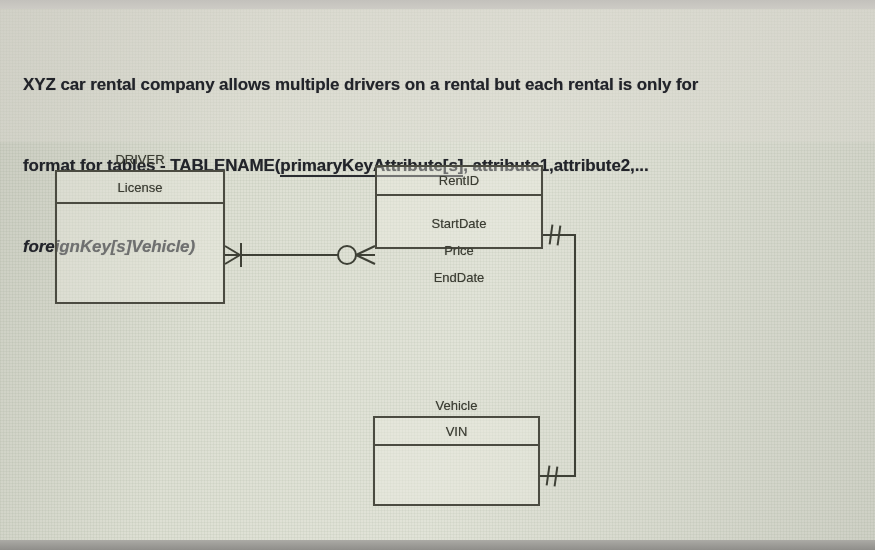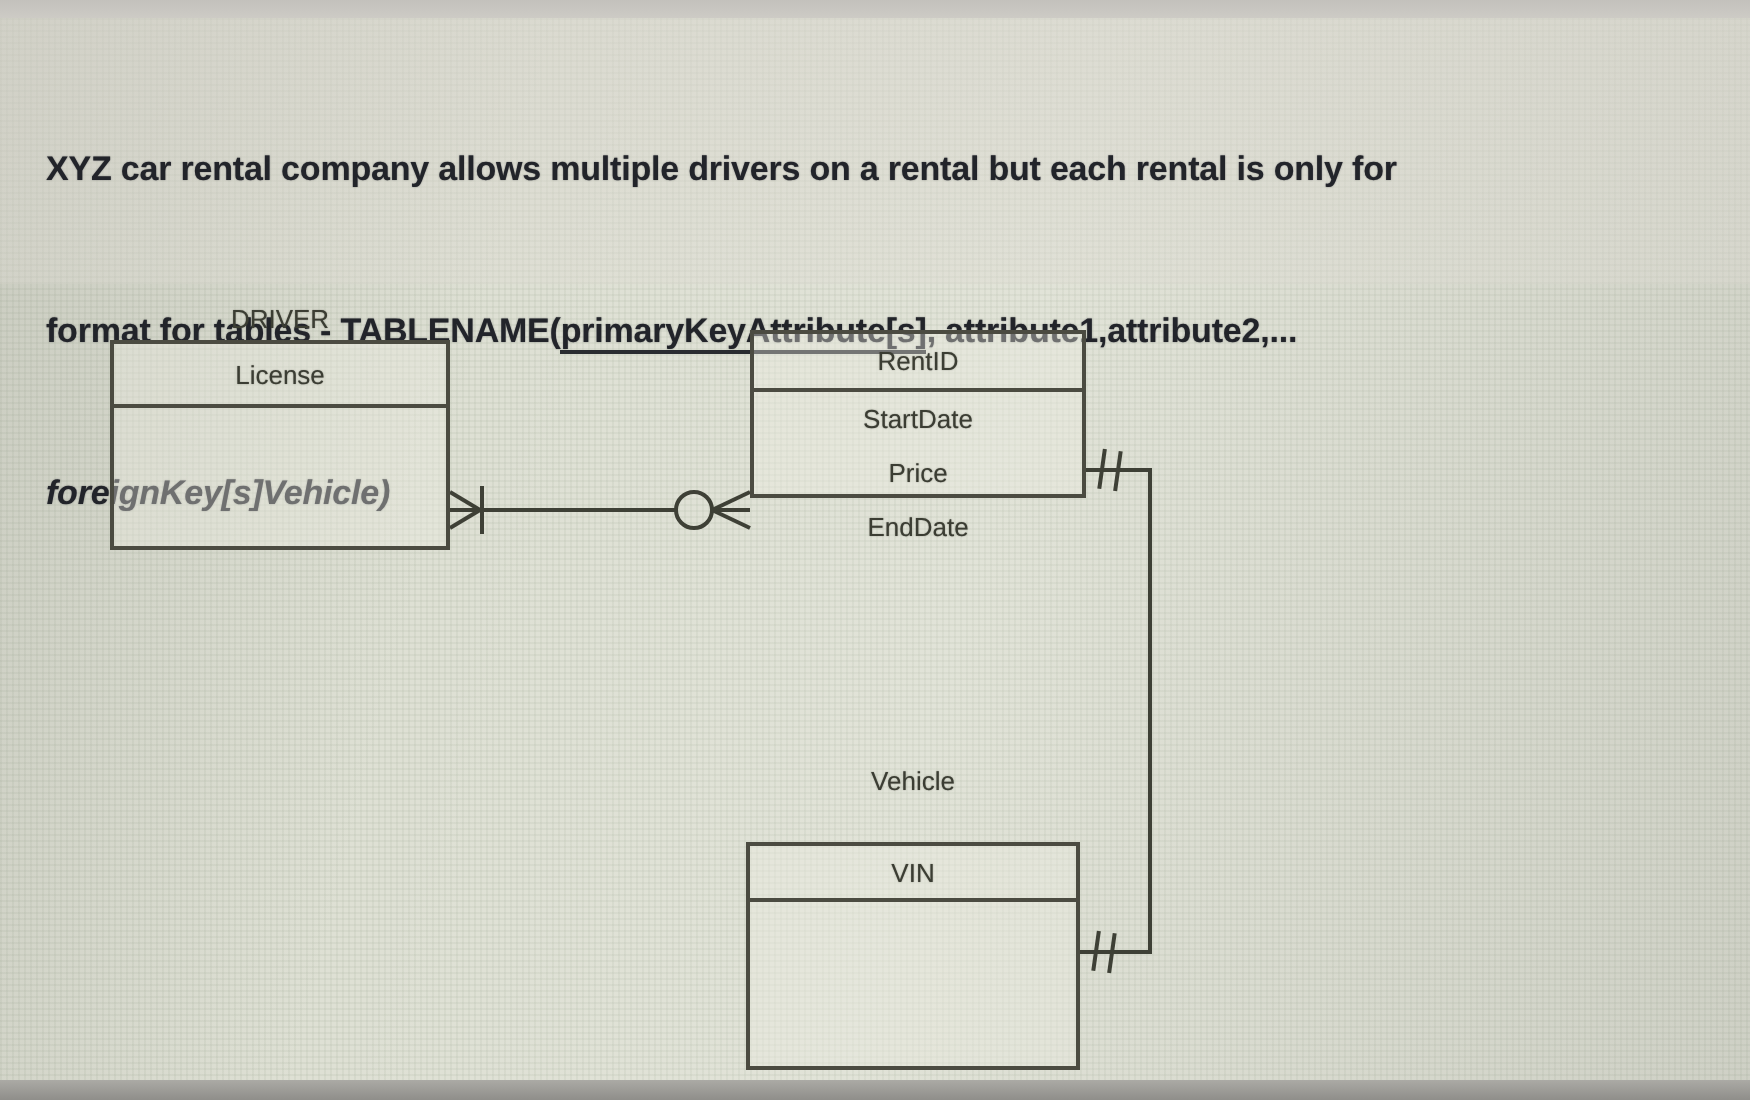--- a/index.html
+++ b/index.html
@@ -105,37 +105,37 @@
       </g>
       <g transform="rotate(8 552 476)">
         <line x1="548" y1="466" x2="548" y2="486"></line>
         <line x1="556" y1="466" x2="556" y2="486"></line>
       </g>
     </g>
   </svg>
 
   <div class="entity" style="left:55px; top:152px; width:170px;">
     <div class="entity-title">DRIVER</div>
-    <div class="entity-box" style="height:105px;">
+    <div class="entity-box" style="height:134px;">
       <div class="entity-key" style="height:32px;">License</div>
     </div>
   </div>
 
   <div class="entity" style="left:375px; top:165px; width:168px;">
     <div class="entity-box" style="height:84px;">
       <div class="entity-key" style="height:29px;">RentID</div>
-      <div style="padding-top:0;">
+      <div style="padding-top:14px;">
         <div class="entity-attr">StartDate</div>
         <div class="entity-attr">Price</div>
         <div class="entity-attr">EndDate</div>
       </div>
     </div>
   </div>
 
-  <div class="entity" style="left:373px; top:383px; width:167px;">
+  <div class="entity" style="left:373px; top:398px; width:167px;">
     <div class="entity-title">Vehicle</div>
-    <div class="entity-box" style="height:114px;margin-top:20px;">
+    <div class="entity-box" style="height:90px;">
       <div class="entity-key" style="height:28px;">VIN</div>
     </div>
   </div>
 
   <div class="bottom-strip"></div>
 </div>
 
 </body></html>

